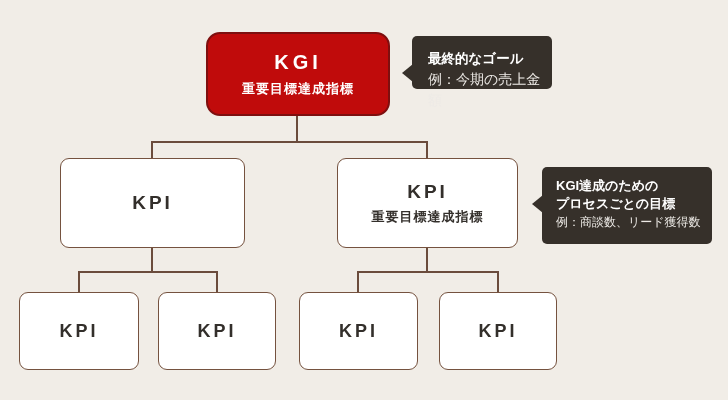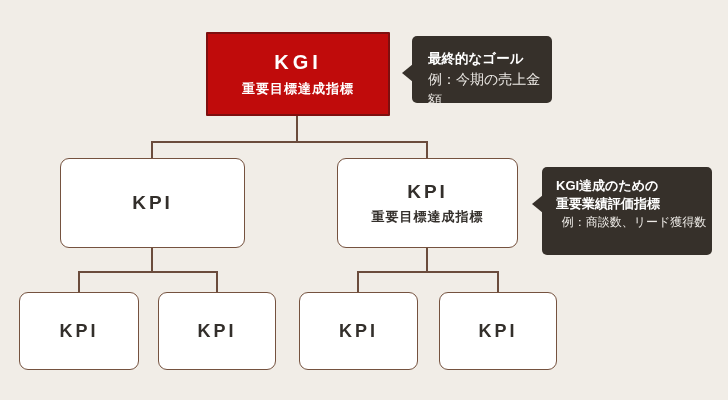--- a/index.html
+++ b/index.html
@@ -32,21 +32,21 @@
   .node .sublabel {
     color: var(--text_dark, #332f2b);
     font-weight: bold; font-size: 13px; margin-top: 5px; letter-spacing: 1px;
   }
   
   .kgi {
     position: absolute; box-sizing: border-box;
     left: 206px; top: 32px; width: 184px; height: 84px;
     background: var(--kgi_fill, #c00b0b);
     border: 2px solid var(--kgi_border, #7e0f0f);
-    border-radius: 1px;
+    border-radius: 14px;
     display: flex; flex-direction: column;
     align-items: center; justify-content: center;
   }
   .kgi .label {
     color: var(--text_light, #fff);
     font-weight: bold; font-size: 20px; letter-spacing: 4px;
   }
   .kgi .sublabel {
     color: var(--text_light, #fff);
     font-weight: bold; font-size: 13px; margin-top: 6px; letter-spacing: 1px;
@@ -56,26 +56,26 @@
     position: absolute; box-sizing: border-box;
     background: var(--callout_bg, #36302a);
     border-radius: 5px; color: #fff;
   }
   .callout .arrow {
     position: absolute; left: -10px; top: 28px; width: 0; height: 0;
     border-top: 9px solid transparent;
     border-bottom: 9px solid transparent;
     border-right: 11px solid var(--callout_bg, #36302a);
   }
-  .callout-1 { left: 412px; top: 36px; width: 140px; height: 67px; padding: 13px 0 0 16px; }
+  .callout-1 { left: 412px; top: 36px; width: 140px; height: 53px; padding: 13px 0 0 16px; }
   .callout-1 .heading { font-weight: bold; font-size: 13.5px; line-height: 20px; }
   .callout-1 .example { font-size: 14px; line-height: 21px; color: #edeae6; }
-  .callout-2 { left: 542px; top: 167px; width: 170px; height: 88px; padding: 10px 0 0 14px; }
+  .callout-2 { left: 542px; top: 167px; width: 170px; height: 77px; padding: 10px 0 0 14px; }
   .callout-2 .heading { font-weight: bold; font-size: 13px; line-height: 17.5px; }
-  .callout-2 .example { font-size: 12px; line-height: 17px; margin-top: 2px; color: #edeae6; text-align: center; }
+  .callout-2 .example { font-size: 12px; line-height: 17px; margin-top: 2px; color: #edeae6; }
   
   .mid-left  { left: 60px;  top: 158px; width: 185px; height: 90px; }
   .mid-right { left: 337px; top: 158px; width: 181px; height: 90px; }
   .leaf-1 { left: 19px;  top: 292px; width: 120px; height: 78px; }
   .leaf-2 { left: 158px; top: 292px; width: 118px; height: 78px; }
   .leaf-3 { left: 299px; top: 292px; width: 119px; height: 78px; }
   .leaf-4 { left: 439px; top: 292px; width: 118px; height: 78px; }
 </style>
 </head>
 <body>
@@ -113,21 +113,21 @@
   </div>
 
   <div class="node mid-right">
     <div class="label">KPI</div>
     <div class="sublabel">重要目標達成指標</div>
   </div>
 
   <div class="callout callout-2">
     <div class="arrow"></div>
     <div class="heading">KGI達成のための</div>
-    <div class="heading">重要業績評価指標</div>
+    <div class="heading">プロセスごとの目標</div>
     <div class="example">例：商談数、リード獲得数</div>
   </div>
 
   <div class="node leaf leaf-1">
     <div class="label">KPI</div>
   </div>
   <div class="node leaf leaf-2">
     <div class="label">KPI</div>
   </div>
   <div class="node leaf leaf-3">

